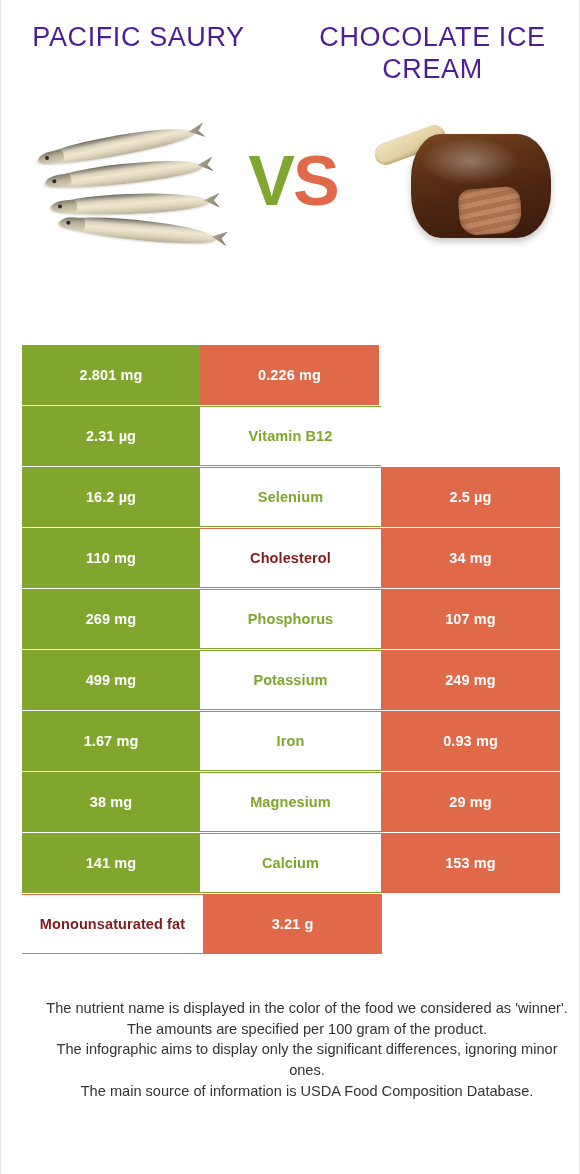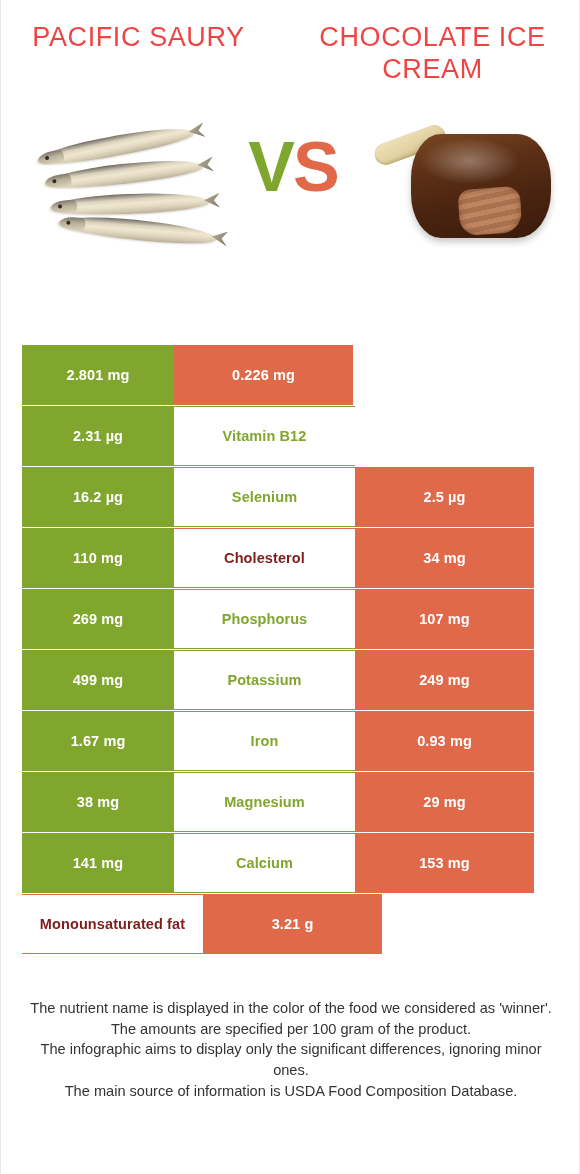--- a/index.html
+++ b/index.html
@@ -33,21 +33,21 @@
   }
   .head-col {
     flex: 1 1 50%;
     text-align: center;
   }
   .food-title {
     font-family: "Liberation Sans", sans-serif;
     font-size: 27px;
     line-height: 1.18;
     letter-spacing: 0.6px;
-    color: #ef4444;
+    color: #4c1d95;
     font-weight: 300;
     text-transform: uppercase;
     margin: 0;
     -webkit-font-smoothing: antialiased;
   }
   .title-left { padding-right: 28px; }
   .title-right { padding-left: 10px; }
 
   
   .art-band {
@@ -65,21 +65,21 @@
   .art-right {
     position: absolute;
     left: 370px;
     top: 18px;
     width: 190px;
     height: 150px;
   }
   .vs {
     position: absolute;
     left: 232px;
-    top: 34px;
+    top: 48px;
     width: 120px;
     text-align: center;
     font-size: 70px;
     font-weight: 700;
     letter-spacing: -2px;
     font-family: "Liberation Sans", sans-serif;
     line-height: 1;
     white-space: nowrap;
   }
   .vs .v { color: #7FA62F; }
@@ -174,21 +174,21 @@
   .cell {
     display: flex;
     align-items: center;
     justify-content: center;
     box-sizing: border-box;
     font-size: 14.5px;
     font-weight: 600;
     letter-spacing: 0.1px;
   }
   .cell-left {
-    width: 152px;
+    width: 178px;
     background: #80A62E;
     color: #ffffff;
   }
   .cell-mid {
     width: 181px;
     background: #ffffff;
     font-weight: 700;
     font-size: 14.5px;
   }
   .cell-right {
@@ -203,21 +203,21 @@
   }
   .mid-orange {
     color: #7f1d1d;
     border-top: 1px solid #DD6B4F;
     border-bottom: 1px solid #DD6B4F;
   }
 
   
   .footer {
     position: absolute;
-    left: 20px;
+    left: 36px;
     top: 998px;
     width: 540px;
     text-align: center;
     font-family: "Liberation Sans", sans-serif;
     font-size: 14.6px;
     line-height: 1.42;
     color: #333333;
   }
   .footer p { margin: 0; }
 </style>

